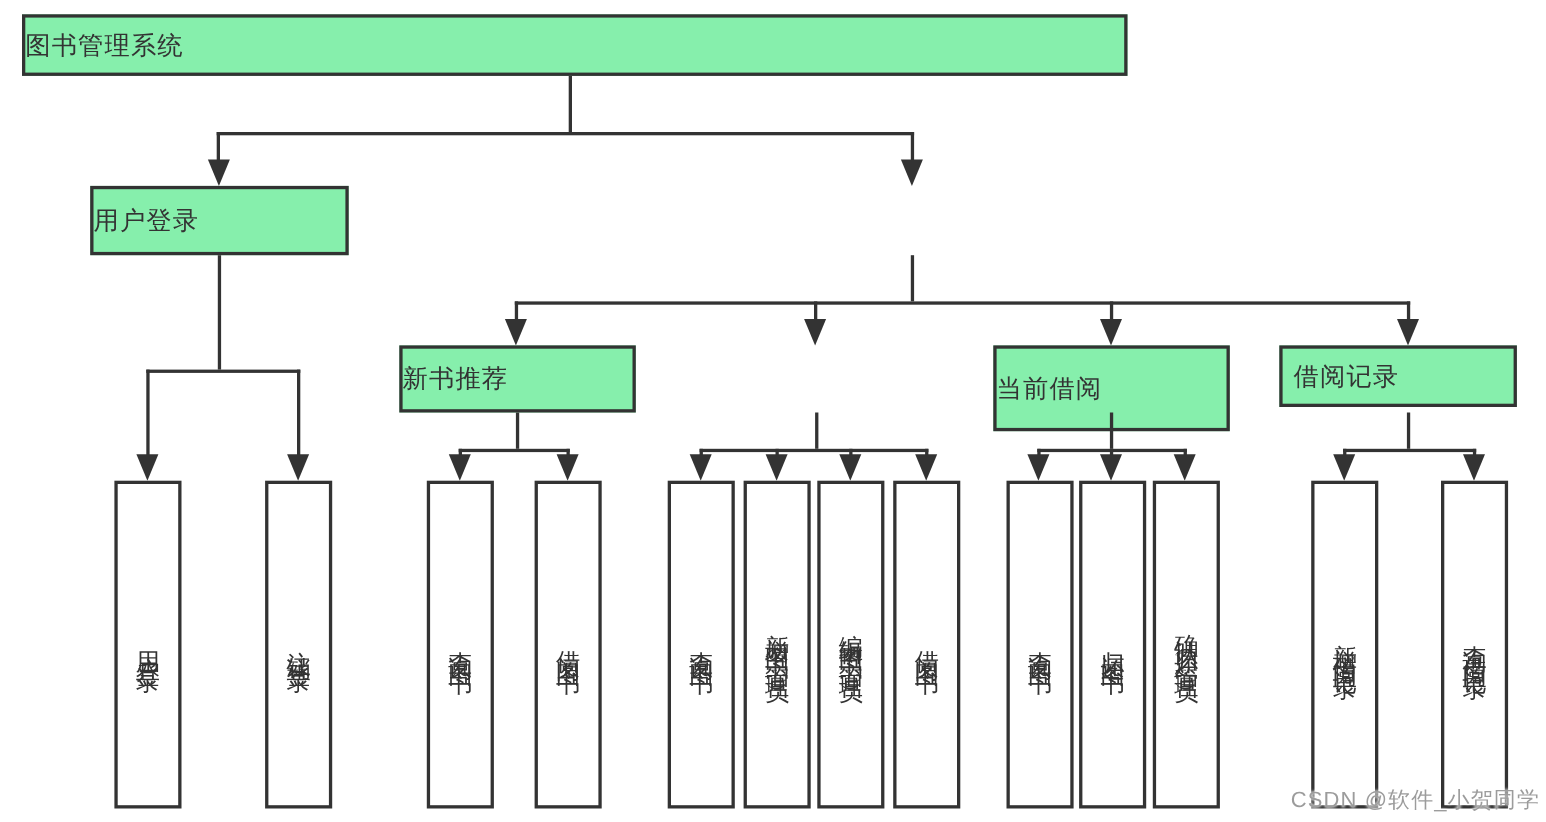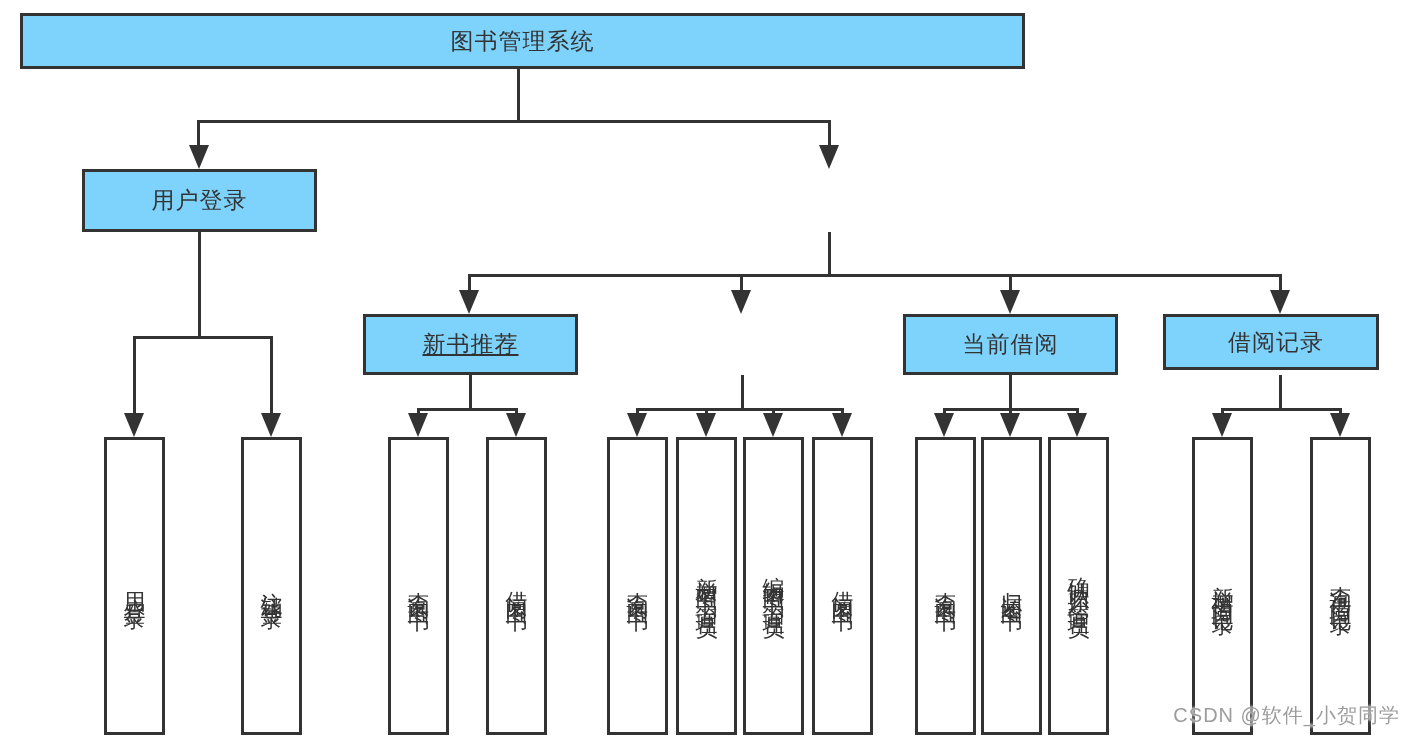--- a/index.html
+++ b/index.html
@@ -11,25 +11,25 @@
     position: relative;
     width: 1405px;
     height: 747px;
     background: #ffffff;
     overflow: hidden;
     font-family: "Liberation Sans", "DejaVu Sans", sans-serif;
   }
   .node {
     position: absolute;
     box-sizing: border-box;
-    background: #7dd3fc;
+    background: #86efac;
     border: 3px solid #333333;
     display: flex;
     align-items: center;
-    justify-content: center;
+    justify-content: flex-start;
     color: #333333;
     font-size: 23px;
     letter-spacing: 1px;
     white-space: nowrap;
   }
   .leaf {
     position: absolute;
     box-sizing: border-box;
     background: #ffffff;
     border: 3px solid #333333;
@@ -60,21 +60,21 @@
     position: absolute;
     width: 0;
     height: 0;
     border-left: 10px solid transparent;
     border-right: 10px solid transparent;
     border-top: 24px solid #333333;
   }
   #watermark {
     position: absolute;
     right: 5px;
-    bottom: 18px;
+    bottom: 6px;
     font-size: 20px;
     color: #9c9c9c;
     letter-spacing: 1px;
     z-index: 10;
     text-shadow: 0 0 3px #ffffff, 0 0 3px #ffffff;
   }
 </style>
 </head>
 <body>
 
@@ -113,24 +113,24 @@
   <div class="hline" style="left:468px; top:274px; width:814px;"></div>
   <div class="vline" style="left:468px; top:274px; height:18px;"></div>
   <div class="arrow" style="left:459px; top:290px;"></div>
   <div class="vline" style="left:740px; top:274px; height:18px;"></div>
   <div class="arrow" style="left:731px; top:290px;"></div>
   <div class="vline" style="left:1009px; top:274px; height:18px;"></div>
   <div class="arrow" style="left:1000px; top:290px;"></div>
   <div class="vline" style="left:1279px; top:274px; height:18px;"></div>
   <div class="arrow" style="left:1270px; top:290px;"></div>
 
-  <div class="node" style="left:363px; top:314px; width:215px; height:61px;text-decoration:underline;">
+  <div class="node" style="left:363px; top:314px; width:215px; height:61px;">
     <span>新书推荐</span>
   </div>
-  <div class="node" style="left:903px; top:314px; width:215px; height:61px;">
+  <div class="node" style="left:903px; top:314px; width:215px; height:78px;">
     <span>当前借阅</span>
   </div>
   <div class="node" style="left:1163px; top:314px; width:216px; height:56px;padding-left:10px;">
     <span>借阅记录</span>
   </div>
 
   <div class="vline" style="left:469px; top:375px; height:33px;"></div>
   <div class="hline" style="left:417px; top:408px; width:101px;"></div>
   <div class="vline" style="left:417px; top:408px; height:6px;"></div>
   <div class="arrow" style="left:408px; top:413px;"></div>

